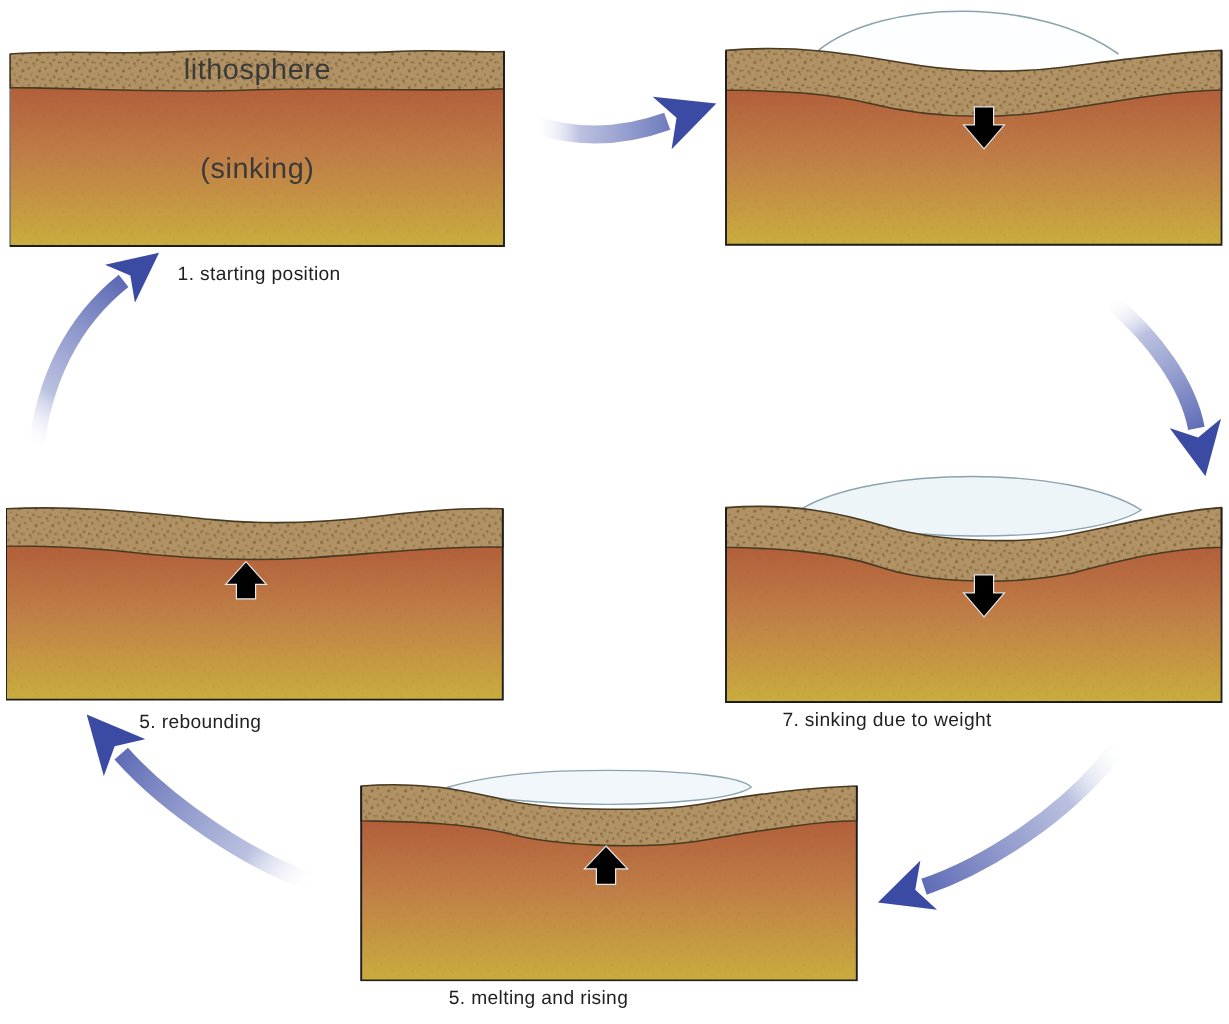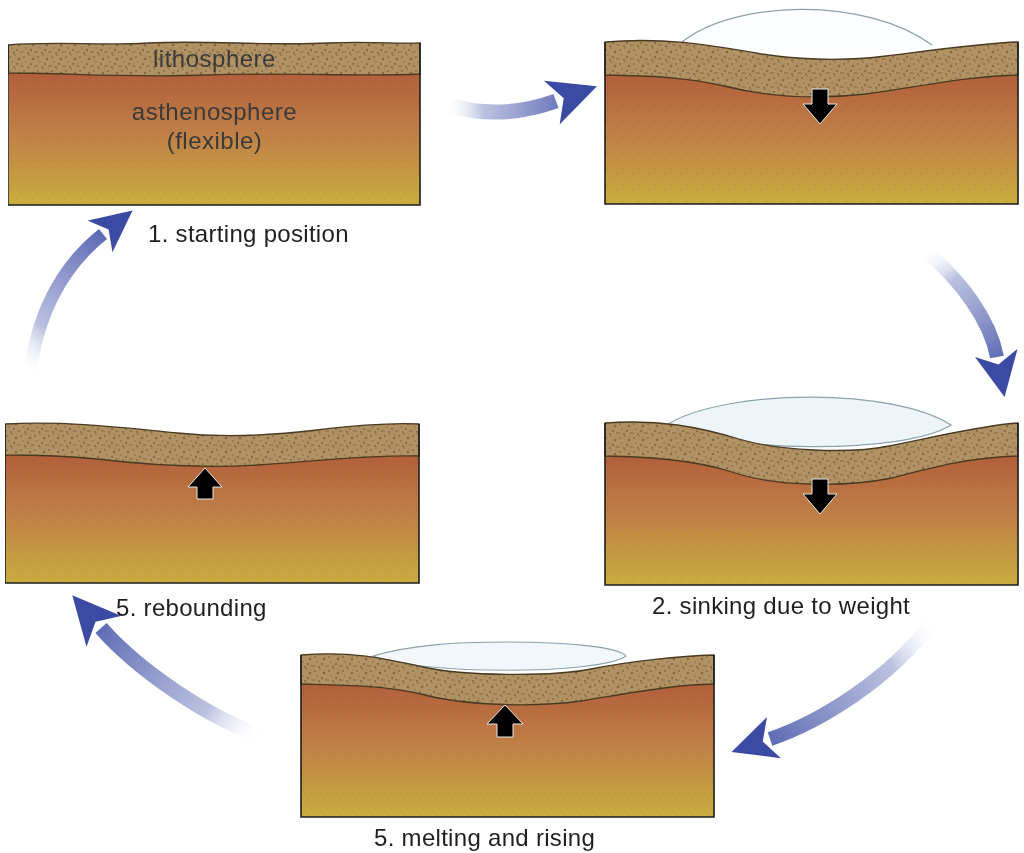--- a/index.html
+++ b/index.html
@@ -1,21 +1,21 @@
 <!DOCTYPE html>
 <html><head>
 <meta charset="utf-8">
 <style>
   html,body{margin:0;padding:0;background:#ffffff;}
   body{width:1024px;height:853px;position:relative;overflow:hidden;
        font-family:"Liberation Sans","DejaVu Sans",sans-serif;}
   .stage-canvas{position:absolute;inset:0;width:956px;height:853px;}
   .panel{position:absolute;}
   .panel svg{display:block;}
-  .caption{position:absolute;font-size:24px;color:#1f1f1f;white-space:nowrap;
+  .caption{position:absolute;font-size:16px;color:#1f1f1f;white-space:nowrap;
            letter-spacing:.3px;z-index:5;text-align:center;}
   .layer-label{position:absolute;font-size:24px;color:#3a3a3a;text-align:center;
                width:413px;left:8px;white-space:nowrap;z-index:6;letter-spacing:.5px;}
   #cycle-arrows{position:absolute;left:0;top:0;z-index:1;}
   .panel{z-index:2;}
 </style>
 </head>
 <body>
 
 <svg width="0" height="0" style="position:absolute" aria-hidden="true">
@@ -133,21 +133,20 @@
     <svg width="416" height="166" viewBox="0 0 416 166">
       <rect x="0" y="36" width="414" height="128" fill="url(#asthG)"></rect>
       <rect x="0" y="36" width="414" height="128" fill="url(#asthGrain)"></rect>
       <path d="M 0,5 C 62,2 112,8 172,14 C 212,18 262,17 312,11 C 362,5 392,4 414,5 L 414,37 C 362,36 312,42 252,46 C 202,49 142,46 92,40 C 52,36 20,36 0,36 Z" fill="url(#lithoTex)" stroke="#4a3a22" stroke-width="1.3"></path>
       <path d="M 0,5 L 0,164 L 414,164 L 414,5" fill="none" stroke="#1d1d1d" stroke-width="1.6"></path>
       <path d="M 200,49 l17,19 h-9 v12 h-16 v-12 h-9 z" fill="#000000" stroke="#e9e9e9" stroke-width="1"></path>
     </svg>
   </div>
 
   <div class="layer-label" style="top:45px;color:#3a3a3a">lithosphere</div>
-  <div class="layer-label" style="top:98px">asthenosphere</div>
-  <div class="layer-label" style="top:127px">(flexible)</div>
+  <div class="layer-label" style="top:127px">(sinking)</div>
 
   <div class="caption" style="left:148px;top:220px">1. starting position</div>
-  <div class="caption" style="left:652px;top:592px">2. sinking due to weight</div>
+  <div class="caption" style="left:652px;top:592px">7. sinking due to weight</div>
   <div class="caption" style="left:374px;top:824px">5. melting and rising</div>
   <div class="caption" style="left:116px;top:594px">5. rebounding</div>
 
 </div>
 
 </body></html>

